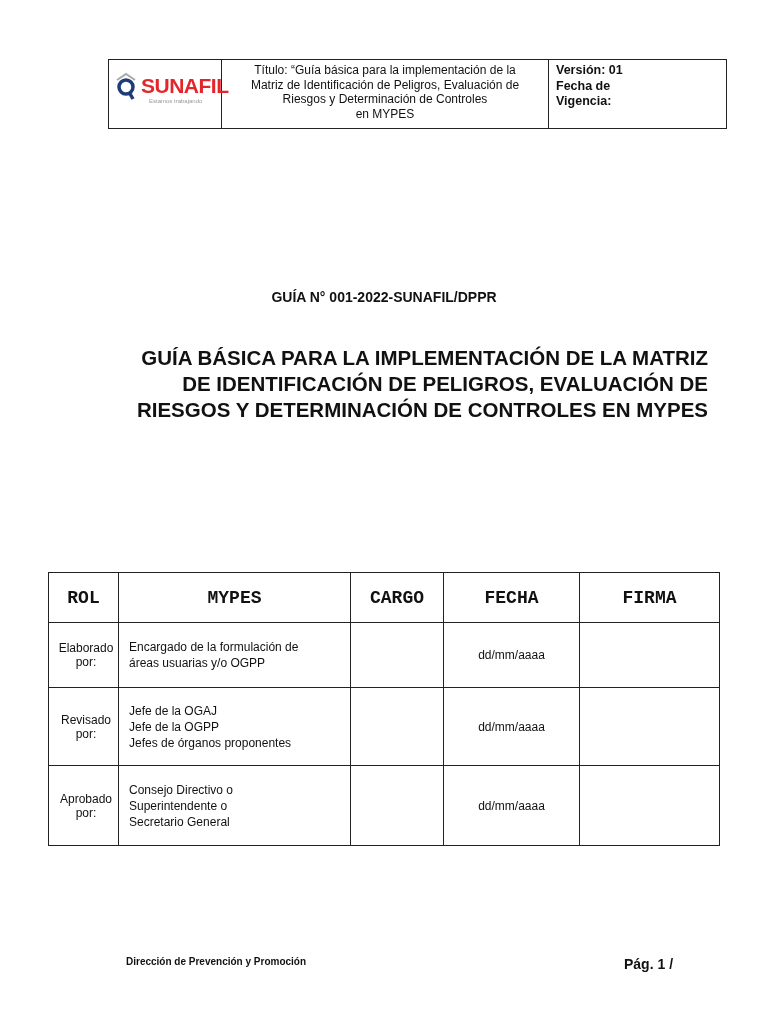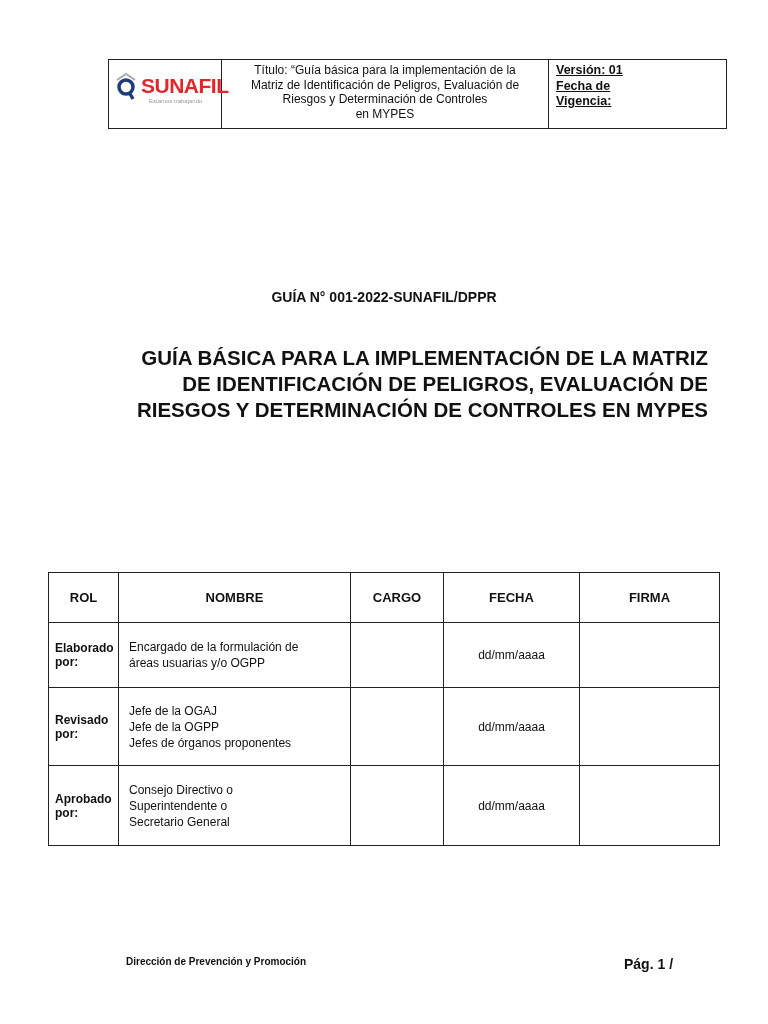--- a/index.html
+++ b/index.html
@@ -3,31 +3,31 @@
 <meta charset="utf-8">
 <style>
   html, body { margin:0; padding:0; background:#ffffff; }
   body { width:768px; height:1024px; position:relative; overflow:hidden;
          font-family:"Liberation Sans", sans-serif; color:#111; }
   .hdr { position:absolute; left:108px; top:59px; width:619px; height:70px;
          border:1px solid #222; box-sizing:border-box; display:flex; }
   .hdr-logo { width:112px; border-right:1px solid #222; position:relative; }
   .hdr-title { width:327px; border-right:1px solid #222; font-size:12px; line-height:14.5px;
                text-align:center; padding-top:3px; box-sizing:border-box; }
-  .hdr-ver { flex:1; font-size:12.5px; font-weight:bold; line-height:15.5px; padding:3px 0 0 7px; box-sizing:border-box;text-decoration:underline; }
+  .hdr-ver { flex:1; font-size:12.5px; font-weight:bold; line-height:15.5px; padding:3px 0 0 7px; box-sizing:border-box; }
   .logo-q { position:absolute; left:6px; top:12px; width:22px; height:28px; }
   .logo-text { position:absolute; left:32px; top:14px; font-size:21px; font-weight:bold; color:#e3262b; letter-spacing:-0.5px; }
   .logo-sub { position:absolute; left:40px; top:38px; font-size:6px; color:#999; }
   .code { position:absolute; left:0; width:768px; top:289px; text-align:center; font-size:14px; font-weight:bold; }
   .main-title { position:absolute; left:60px; width:648px; top:345px; text-align:right;
                 font-size:20.5px; font-weight:bold; line-height:26px; }
   table.sig { position:absolute; left:48px; top:572px; width:672px; border-collapse:collapse; font-size:12px; }
   table.sig td, table.sig th { border:1px solid #222; }
-  table.sig th { height:47px; font-weight:bold; font-size:13px; }
-  .c-rol { width:62px; font-weight:bold; padding-left:6px; text-align:left; }
+  table.sig th { height:47px; font-weight:bold; font-size:18px;font-family:Liberation Mono, monospace; }
+  .c-rol { width:62px; font-weight:normal; padding-left:6px; text-align:center; }
   .c-nom { width:220px; padding-left:10px; line-height:16px; }
   .c-car { width:90px; }
   .c-fec { width:133px; text-align:center; }
   .r1 td { height:62px; } .r2 td { height:75px; } .r3 td { height:77px; }
   .footer-l { position:absolute; left:109px; top:956px; font-size:10px; font-weight:bold;margin-left:17px; }
   .footer-r { position:absolute; left:624px; top:956px; font-size:14px; font-weight:bold; }
 </style>
 </head>
 <body>
 
@@ -59,21 +59,21 @@
 <div class="main-title">
   <div>GUÍA BÁSICA PARA LA IMPLEMENTACIÓN DE LA MATRIZ</div>
   <div>DE IDENTIFICACIÓN DE PELIGROS, EVALUACIÓN DE</div>
   <div>RIESGOS Y DETERMINACIÓN DE CONTROLES EN MYPES</div>
 </div>
 
 <table class="sig">
   <tbody>
       <tr>
     <th>ROL</th>
-    <th>NOMBRE</th>
+    <th>MYPES</th>
     <th>CARGO</th>
     <th>FECHA</th>
     <th>FIRMA</th>
   </tr>
   <tr class="r1">
     <td class="c-rol">
           <div>Elaborado</div>
           <div>por:</div>
         </td>
     <td class="c-nom">

